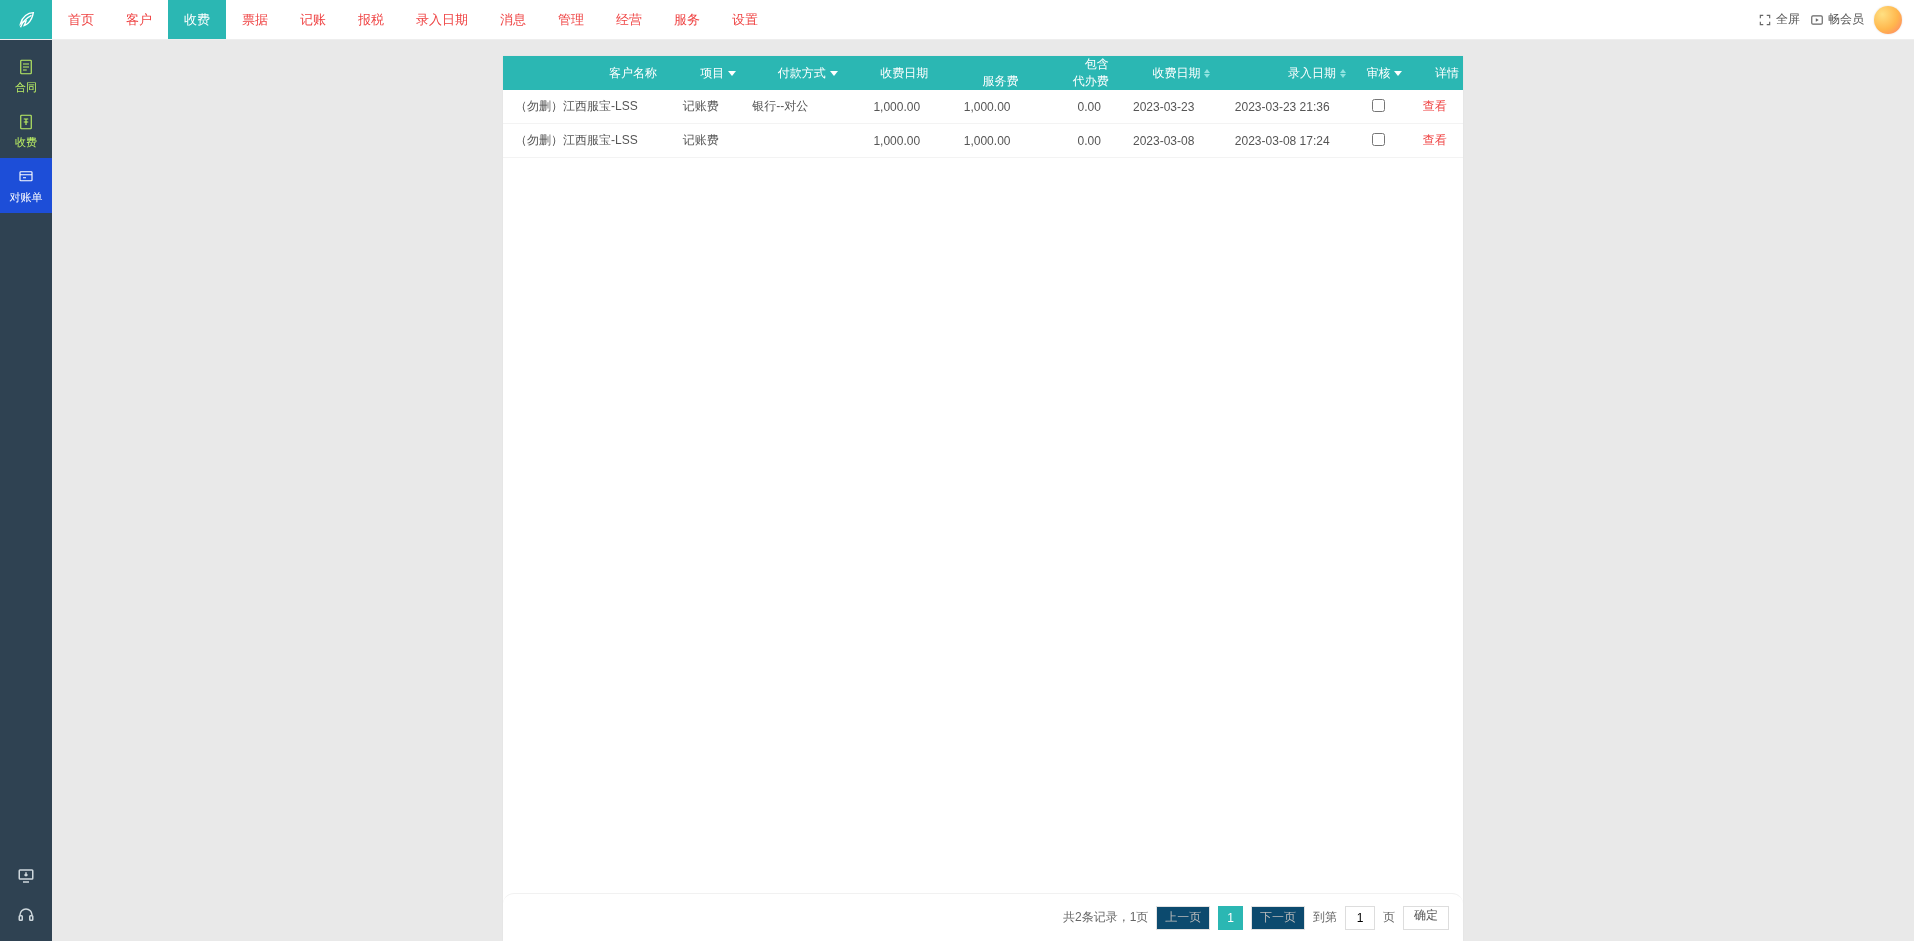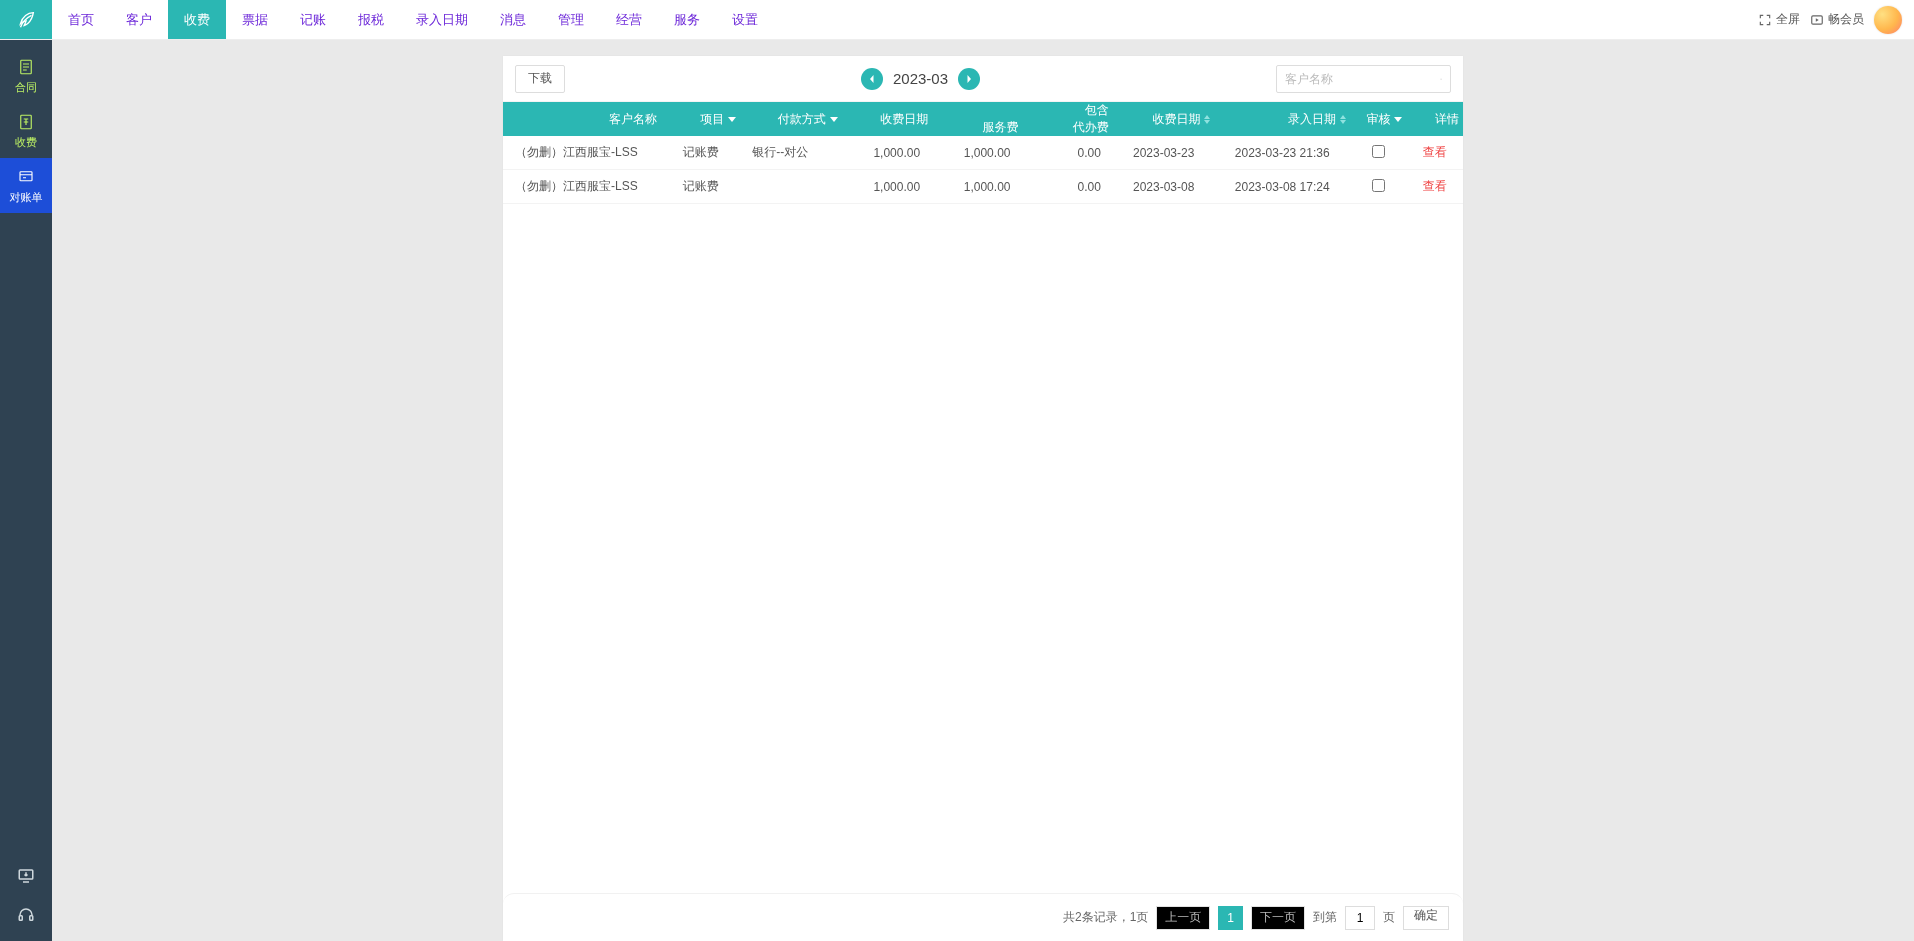--- a/index.html
+++ b/index.html
@@ -4,21 +4,21 @@
 <style>
 * { margin: 0; padding: 0; box-sizing: border-box; }
 body { font-family: "Microsoft YaHei", Arial, sans-serif; font-size: 12px; color: #333; background: #e9e9e9; overflow: hidden; }
 .app { width: 1914px; height: 941px; display: flex; flex-direction: column; }
 
 
 .topnav { height: 40px; background: #fff; display: flex; align-items: stretch; border-bottom: 1px solid #eee; }
 .logo-box { width: 52px; background: #2bb7b3; display: flex; align-items: center; justify-content: center; }
 .logo-box svg { width: 22px; height: 22px; }
 .nav-items { display: flex; align-items: stretch; }
-.nav-item { padding: 0 16px; display: flex; align-items: center; color: #6d28d9; cursor: pointer; font-size: 13px; }
+.nav-item { padding: 0 16px; display: flex; align-items: center; color: #ef4444; cursor: pointer; font-size: 13px; }
 .nav-item.active { background: #2bb7b3; color: #fff; }
 .top-right { margin-left: auto; display: flex; align-items: center; gap: 10px; padding-right: 12px; }
 .top-right-item { display: flex; align-items: center; gap: 4px; color: #555; cursor: pointer; font-size: 12px; }
 .top-right-item svg { width: 14px; height: 14px; }
 .avatar { width: 28px; height: 28px; border-radius: 50%; background: radial-gradient(circle at 30% 30%, #ffe082, #ffb74d 55%, #ff8a65 90%); box-shadow: 0 0 2px rgba(0,0,0,.15); }
 
 
 .body { flex: 1; display: flex; min-height: 0; }
 
 
@@ -58,21 +58,21 @@
 .sort-arrows .dn { width: 0; height: 0; border-left: 3px solid transparent; border-right: 3px solid transparent; border-top: 4px solid #8ee2df; }
 
 .tbl td { font-size: 12px; padding: 8px 4px; color: #555; border-bottom: 1px solid #f3f3f3; text-align: center; white-space: nowrap; overflow: hidden; text-overflow: ellipsis; }
 .tbl td.left { text-align: left; padding-left: 12px; }
 .tbl td.right { text-align: right; padding-right: 12px; }
 .view-link { color: #ef4444; cursor: pointer; }
 .chk { width: 13px; height: 13px; cursor: pointer; }
 
 
 .panel-footer { margin-top: auto; height: 48px; display: flex; align-items: center; justify-content: flex-end; gap: 8px; padding: 0 14px; border-top: 1px solid #f1f1f1; color: #666; font-size: 12px; border-radius: 11px; }
-.pg-btn { min-width: 44px; height: 24px; padding: 0 8px; border: 1px solid #e2e2e2; background: #000000; color: #bbb; display: flex; align-items: center; justify-content: center; cursor: default; }
+.pg-btn { min-width: 44px; height: 24px; padding: 0 8px; border: 1px solid #e2e2e2; background: #0c4a6e; color: #bbb; display: flex; align-items: center; justify-content: center; cursor: default; }
 .pg-btn.current { background: #2bb7b3; color: #fff; border-color: #2bb7b3; min-width: 24px; cursor: pointer; }
 .pg-input { width: 30px; height: 24px; border: 1px solid #ddd; text-align: center; font-size: 12px; }
 .confirm-btn { height: 24px; padding: 0 10px; border: 1px solid #ddd; background: #fff; cursor: pointer; color: #555; }
 </style>
 </head>
 <body>
 
 <div class="app">
 
   <div class="topnav">
@@ -153,44 +153,20 @@
               <rect x="3" y="13" width="4" height="6" rx="1"></rect>
               <rect x="17" y="13" width="4" height="6" rx="1"></rect>
             </svg>
         </div>
       </div>
     </div>
 
     <div class="main">
       <div class="panel">
 
-        <div class="panel-header">
-          <div class="btn">
-            <span>下载</span>
-          </div>
-          <div class="date-nav">
-            <div class="nav-arrow">
-              <svg viewBox="0 0 10 10">
-                  <path d="M6.5 1L3 5l3.5 4z"></path>
-                </svg>
-            </div>
-            <div class="date-text">2023-03</div>
-            <div class="nav-arrow">
-              <svg viewBox="0 0 10 10">
-                  <path d="M3.5 1L7 5l-3.5 4z"></path>
-                </svg>
-            </div>
-          </div>
-          <div class="search-wrap">
-            <input type="text" placeholder="客户名称" style="">
-            <svg viewBox="0 0 24 24">
-                <path d="M10 2a8 8 0 015.3 13.9l5.4 5.4-1.4 1.4-5.4-5.4A8 8 0 1110 2zm0 2a6 6 0 100 12 6 6 0 000-12z"></path>
-              </svg>
-          </div>
-        </div>
 
         <table class="tbl">
           <colgroup>
             <col style="width:140px">
               <col style="width:70px">
               <col style="width:90px">
               <col style="width:80px">
             <col style="width:80px">
               <col style="width:80px">
               <col style="width:90px">

